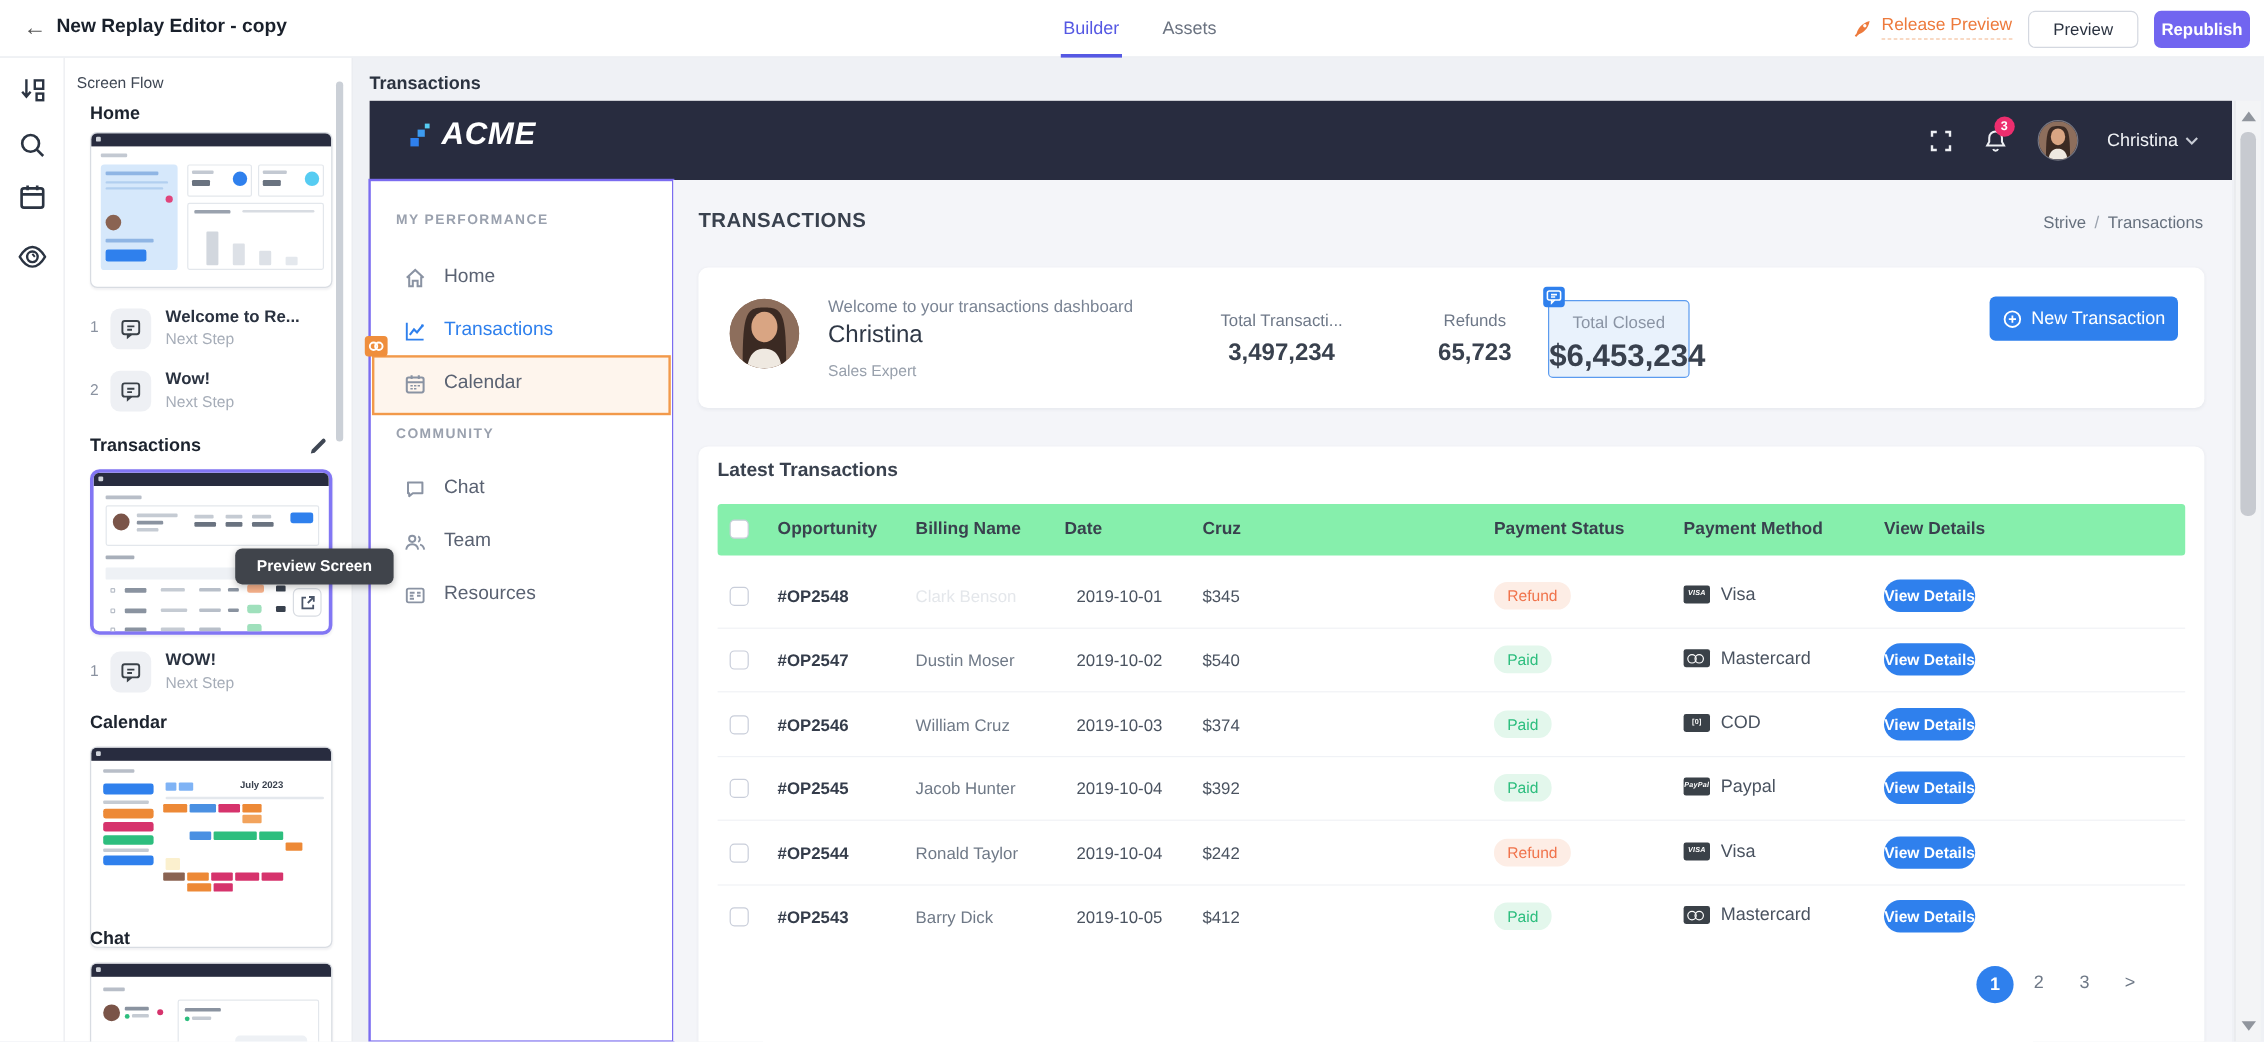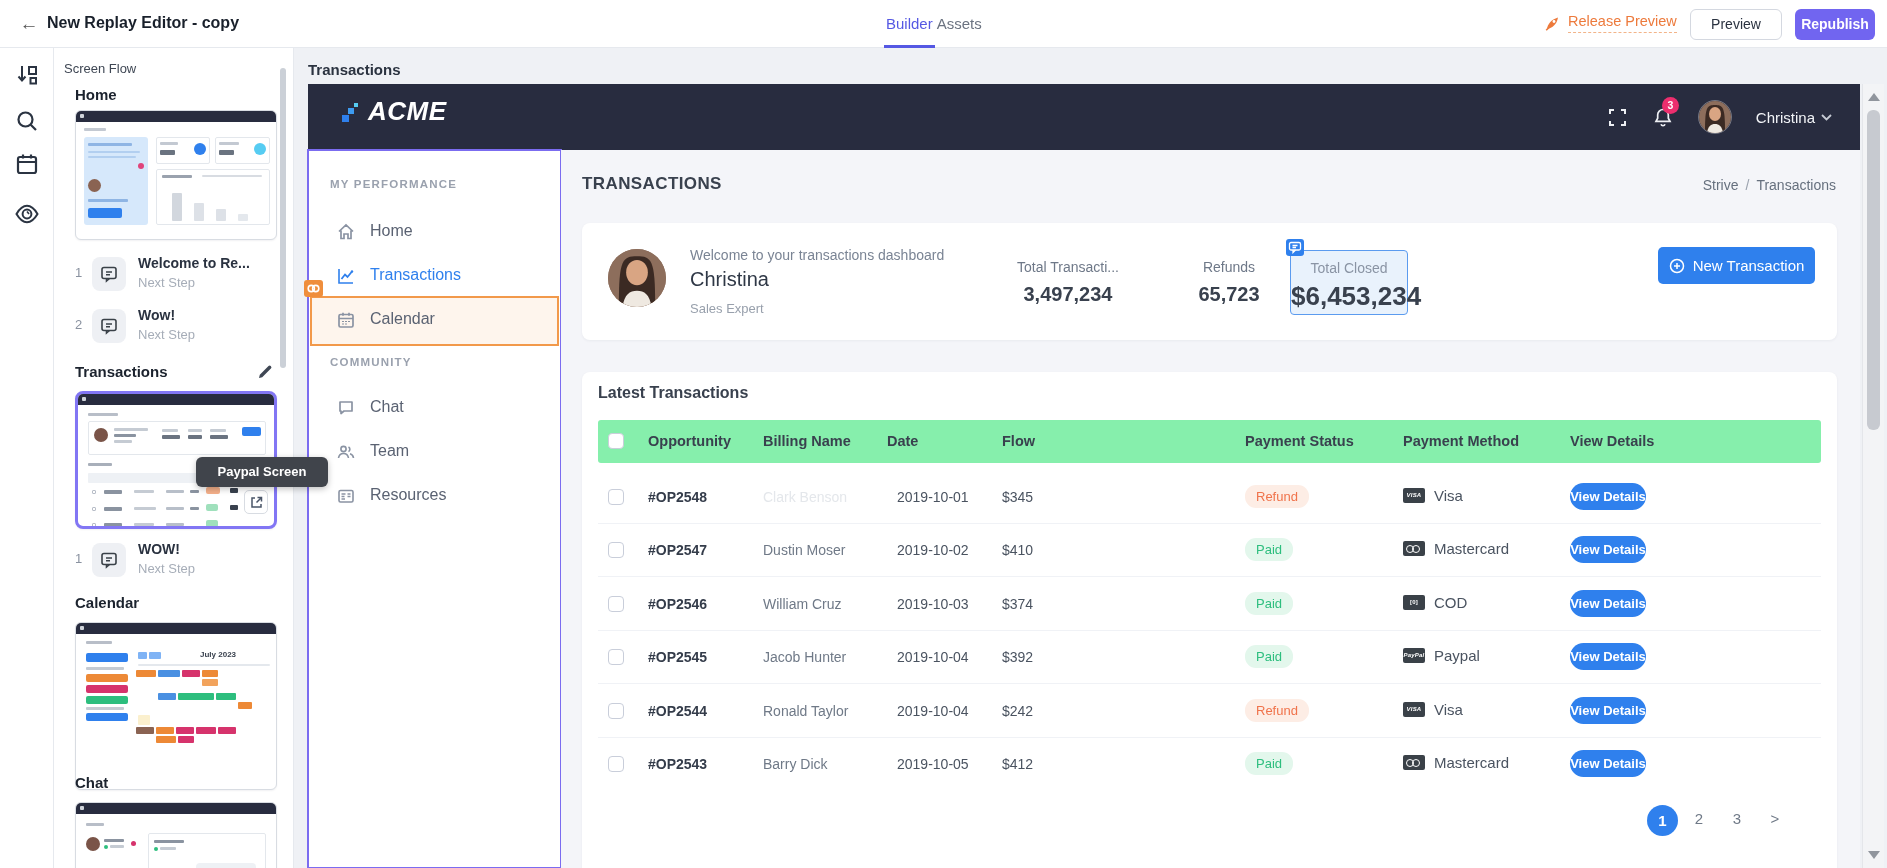--- a/index.html
+++ b/index.html
@@ -4,21 +4,21 @@
 <style>
   * { margin:0; padding:0; box-sizing:border-box; }
   html,body { width:1887px; height:868px; overflow:hidden; }
   body { font-family:"Liberation Sans", sans-serif; background:#EFF1F5; color:#2A3240; }
   .app { position:relative; width:1887px; height:868px; overflow:hidden; }
 
   
   .topbar { position:absolute; left:0; top:0; width:1887px; height:48px; background:#fff; border-bottom:1px solid #E6E9EE; z-index:40; }
   .back { position:absolute; left:16px; top:11px; width:26px; height:26px; color:#555; font-size:19px; line-height:26px; text-align:center; cursor:pointer; }
   .doc-title { position:absolute; left:47px; top:14px; font-size:16px; font-weight:700; color:#19202B; }
-  .tabs { position:absolute; left:884px; top:0; height:48px; display:flex; align-items:flex-start; }
+  .tabs { position:absolute; left:884px; top:0; height:48px; display:flex; gap:32px; align-items:flex-start; }
   .tab { font-size:15px; color:#6B7381; padding:0 2px; height:48px; line-height:48px; cursor:pointer; }
   .tab.active { color:#5558E3; font-weight:500; border-bottom:3px solid #5558E3; }
   .release { position:absolute; left:1544px; top:13px; display:flex; gap:7px; align-items:center; cursor:pointer; }
   .release span { font-size:14.5px; color:#ED7A3C; border-bottom:1px dashed #F2B489; padding-bottom:3px; }
   .btn-preview { position:absolute; left:1690px; top:9px; width:92px; height:31px; background:#fff; border:1px solid #D4D8E0; border-radius:6px; font-size:14px; color:#2A3240; text-align:center; line-height:29px; cursor:pointer; }
   .btn-republish { position:absolute; left:1795px; top:9px; width:80px; height:31px; background:#7165F0; border-radius:6px; font-size:14px; font-weight:600; color:#fff; text-align:center; line-height:31px; cursor:pointer; }
 
   
   .rail { position:absolute; left:0; top:48px; width:54px; height:820px; background:#fff; border-right:1px solid #E6E9EE; z-index:30; }
   .rail .ric { position:absolute; left:14px; width:26px; height:26px; color:#2B3442; cursor:pointer; }
@@ -277,21 +277,21 @@
       <i class="b" style="left:88px;top:113px;width:18px;height:3px;background:#B8BFC9"></i>
       <i class="b" style="left:112px;top:113px;width:9px;height:3px;background:#8A93A0"></i>
       <i class="b" style="left:128px;top:110px;width:12px;height:7px;background:#9FE0BC;border-radius:2px"></i>
       <i class="b" style="left:152px;top:111px;width:8px;height:5px;background:#39414E"></i>
       <i class="b" style="left:14px;top:129px;width:4px;height:4px;border:1px solid #B8BEC8;background:#fff"></i>
       <i class="b" style="left:26px;top:129px;width:18px;height:3.5px;background:#8A93A0"></i>
       <i class="b" style="left:56px;top:129px;width:20px;height:3px;background:#C5CBD3"></i>
       <i class="b" style="left:88px;top:129px;width:18px;height:3px;background:#B8BFC9"></i>
       <i class="b" style="left:128px;top:126px;width:12px;height:7px;background:#9FE0BC;border-radius:2px"></i>
     </div>
-    <div class="tooltip">Paypal Screen</div>
+    <div class="tooltip">Preview Screen</div>
     <span class="extbtn">
       <svg width="15" height="15" viewBox="0 0 15 15" fill="none" stroke="currentColor" stroke-width="1.5">
           <path d="M6 3 H3 V12 H12 V9"></path>
           <path d="M8.5 2.5 H12.5 V6.5 M12.5 2.5 L7.5 7.5"></path>
         </svg>
     </span>
 
     <div class="step" style="top:492px">
       <span class="n">1</span>
       <span class="chip">
@@ -519,21 +519,21 @@
         </div>
       </div>
 
       <div class="bigcard">
         <div class="lt-title">Latest Transactions</div>
         <div class="thead">
           <span class="cbx" style="left:10px;top:13px"></span>
           <span class="hc" style="left:50px">Opportunity</span>
           <span class="hc" style="left:165px">Billing Name</span>
           <span class="hc" style="left:289px">Date</span>
-          <span class="hc" style="left:404px">Flow</span>
+          <span class="hc" style="left:404px">Cruz</span>
           <span class="hc" style="left:647px">Payment Status</span>
           <span class="hc" style="left:805px">Payment Method</span>
           <span class="hc" style="left:972px">View Details</span>
         </div>
 
         <div class="trow" style="top:98px">
           <span class="cbx" style="left:10px;top:19px"></span>
           <span class="c c-opp">#OP2548</span>
           <span class="c c-bill faded">Clark Benson</span>
           <span class="c c-date">2019-10-01</span>
@@ -545,21 +545,21 @@
               </span>
               <span>Visa</span>
             </span>
           <span class="btn-vd">View Details</span>
         </div>
         <div class="trow" style="top:151px">
           <span class="cbx" style="left:10px;top:19px"></span>
           <span class="c c-opp">#OP2547</span>
           <span class="c c-bill">Dustin Moser</span>
           <span class="c c-date">2019-10-02</span>
-          <span class="c c-total">$410</span>
+          <span class="c c-total">$540</span>
           <span class="pill paid">Paid</span>
           <span class="pm">
               <span class="pmic">
                 <i class="mc1"></i>
                 <i class="mc2"></i>
               </span>
               <span>Mastercard</span>
             </span>
           <span class="btn-vd">View Details</span>
         </div>

